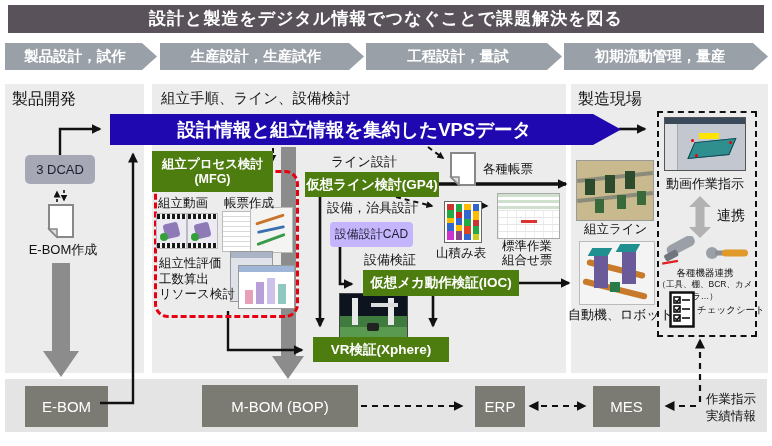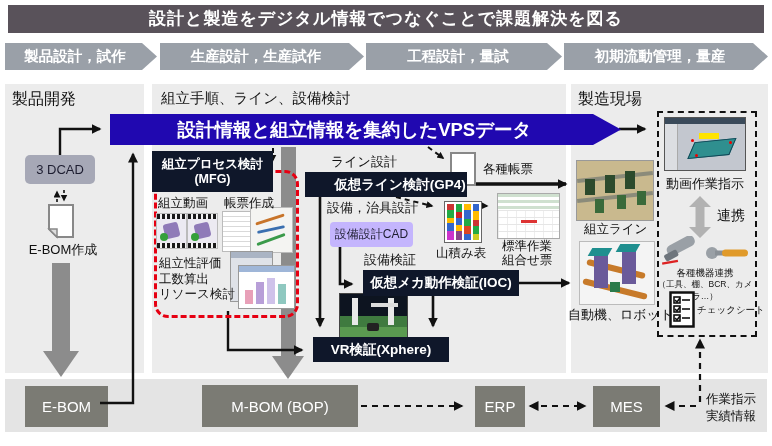--- a/index.html
+++ b/index.html
@@ -15,21 +15,21 @@
     clip-path:polygon(0 0,calc(100% - 15px) 0,100% 50%,calc(100% - 15px) 100%,0 100%);}
   
   .panel{top:84px;height:289px;background:#ececec;z-index:0;}
   .ptitle{font-size:16px;z-index:4;}
   
   .bband{left:5px;top:379px;width:762px;height:53px;background:#e4e4e4;z-index:0;}
   .bbox{background:#7b7b74;color:#fff;font-size:15px;display:flex;align-items:center;
     justify-content:center;z-index:1;}
   .blabel{font-size:12.5px;z-index:3;}
   
-  .redbox{background:#0f172a;color:#fff;font-weight:bold;display:flex;flex-direction:column;
+  .redbox{background:#4d7c0f;color:#fff;font-weight:bold;display:flex;flex-direction:column;
     align-items:center;justify-content:center;z-index:5;text-align:center;}
   .graybox{background:#a6a8b6;color:#1d1d30;border-radius:5px;display:flex;align-items:center;
     justify-content:center;z-index:4;}
   .lbl{z-index:6;white-space:nowrap;}
   .dash-red{border:3px dashed #e60012;border-radius:14px;z-index:2;}
   .dash-blk{border:2.5px dashed #111;z-index:1;}
   
   .vps{left:110px;top:114px;width:511px;height:31px;background:#2008b0;color:#fff;font-weight:bold;
     font-size:18.5px;line-height:31px;text-align:center;padding-right:22px;box-sizing:border-box;z-index:4;
     clip-path:polygon(0 0,calc(100% - 28px) 0,100% 50%,calc(100% - 28px) 100%,0 100%);}
@@ -193,21 +193,21 @@
   </div>
   <div class="abs mini winb" style="left:230px;top:251px;width:41px;height:49px;"></div>
   <div class="abs mini winf" style="left:238px;top:265px;width:55px;height:42px;">
     <div class="bar" style="left:6px;height:14px;background:#e8a0b8;"></div>
     <div class="bar" style="left:17px;height:22px;background:#b89fd8;"></div>
     <div class="bar" style="left:28px;height:26px;background:#cfc2ea;"></div>
     <div class="bar" style="left:39px;height:20px;background:#8fc8c0;"></div>
   </div>
 
   <div class="abs lbl" style="left:331px;top:153px;font-size:13px;">ライン設計</div>
-  <div class="abs redbox" style="left:305px;top:172px;width:134px;height:25px;font-size:13.5px;padding-left:28px;">仮想ライン検討(GP4)</div>
+  <div class="abs redbox" style="left:305px;top:172px;width:134px;height:25px;font-size:13.5px;">仮想ライン検討(GP4)</div>
 
   <svg class="abs" style="left:449px;top:151px;z-index:3;" width="28" height="36" viewBox="0 0 28 36">
     <path d="M2,2 h24 v32 h-16 l-8,-8 z" fill="#fff" stroke="#888" stroke-width="2"></path>
     <path d="M2,26 l8,0 0,8 z" fill="#ddd" stroke="#888" stroke-width="1.5"></path>
   </svg>
   <div class="abs lbl" style="left:483px;top:161px;font-size:12.5px;">各種帳票</div>
 
   <div class="abs lbl" style="left:327px;top:199px;font-size:13px;">設備，治具設計</div>
   <div class="abs graybox" style="left:330px;top:222px;width:83px;height:25px;font-size:12px;background:#c4b5fd;border-radius:4px;">設備設計CAD</div>
 

